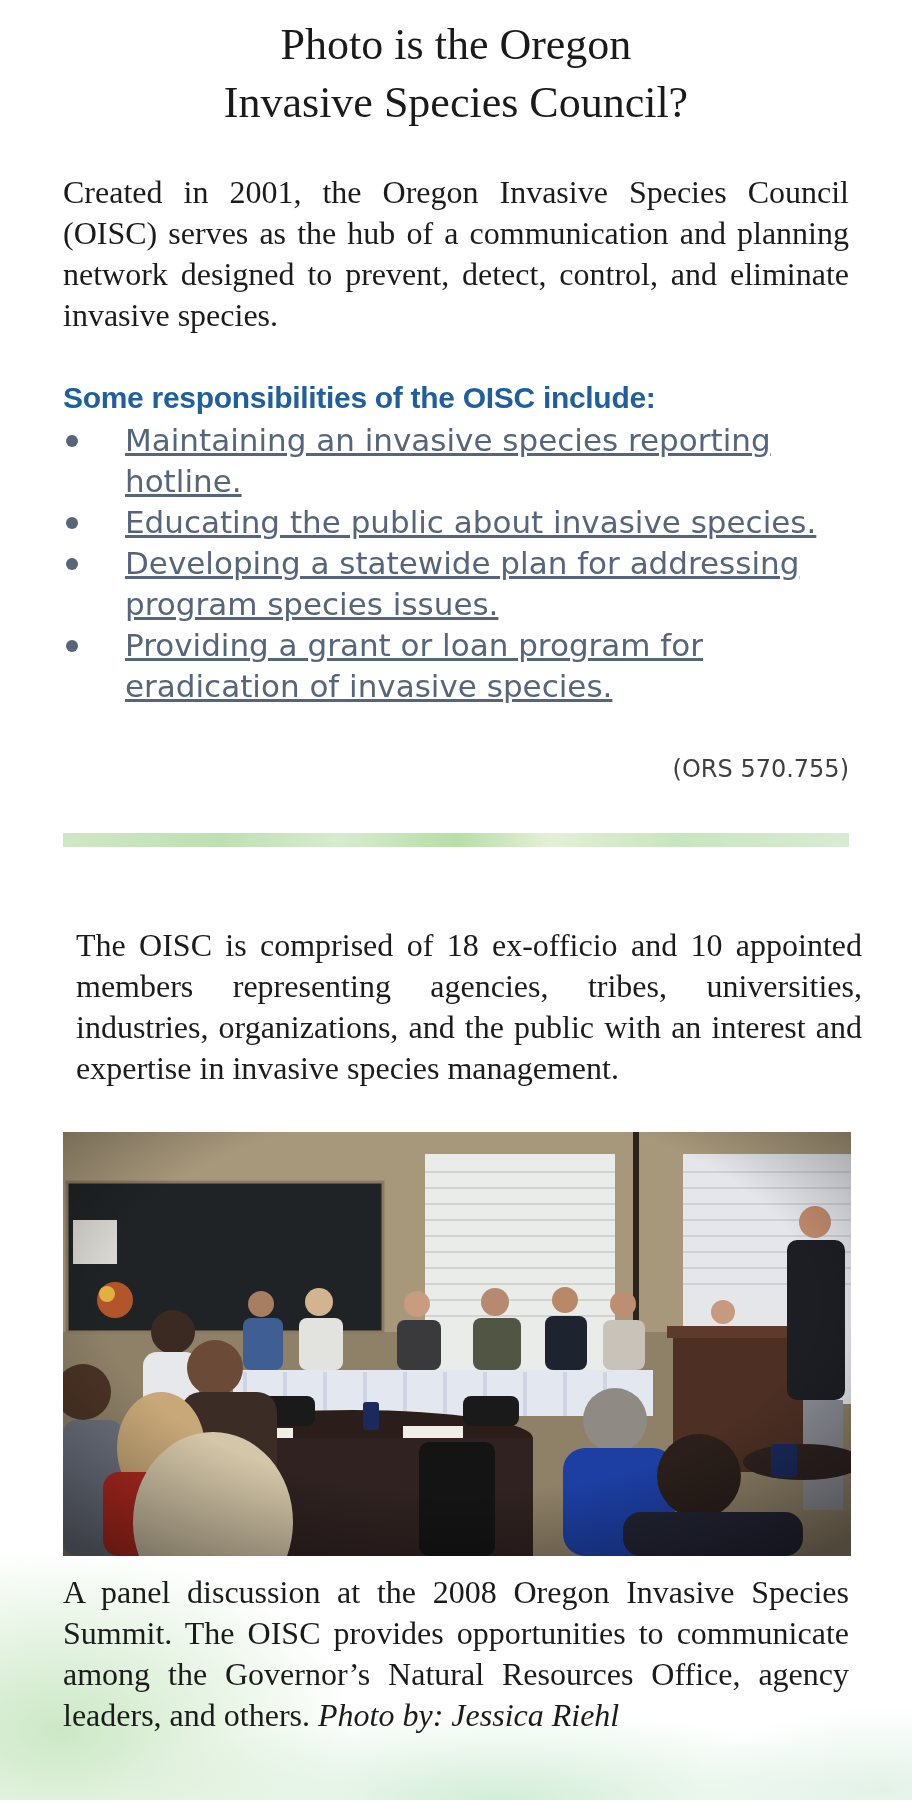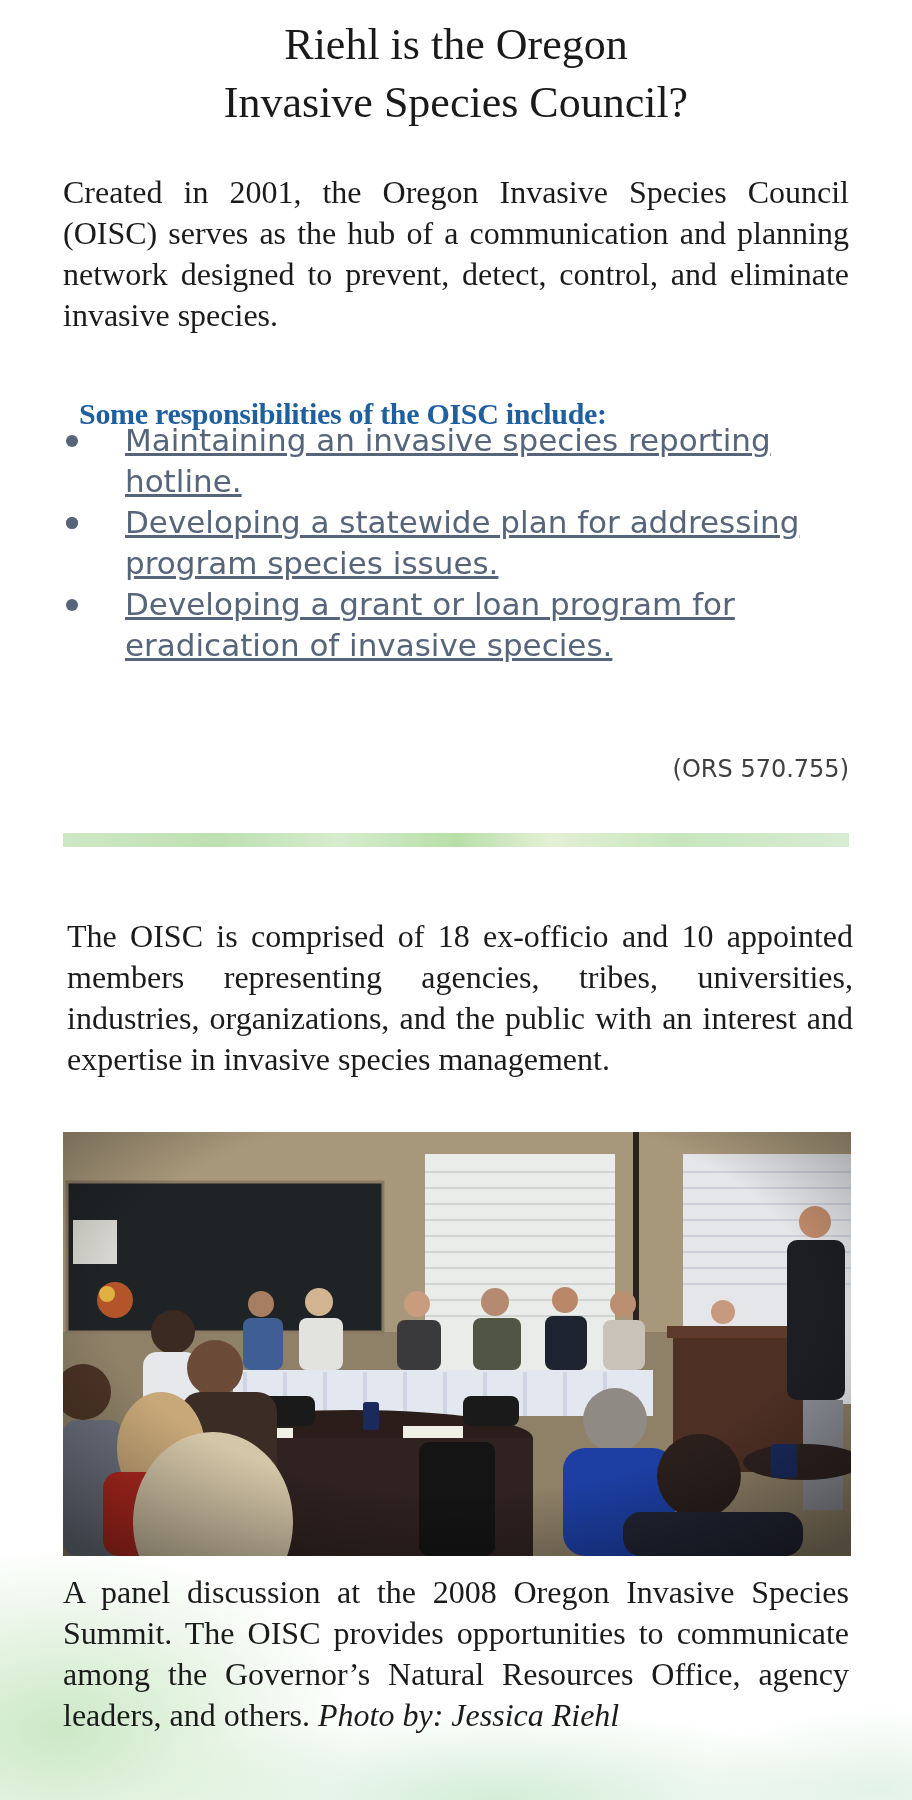--- a/index.html
+++ b/index.html
@@ -21,22 +21,22 @@
   .title {
     position: absolute; left: 0; top: 16px; width: 786px; text-align: center;
     font-size: 44px; line-height: 58px; font-weight: normal; color: #1a1a1a; margin: 0;
   }
   .intro {
     position: absolute; left: 0; top: 172px; width: 786px;
     font-size: 32px; line-height: 41px; text-align: justify; margin: 0;
   }
   .resp-heading {
     position: absolute; left: 0; top: 378px; width: 786px;
-    font-family: Liberation Serif, serif;
-    font-weight: bold; font-size: 30px; line-height: 40px; color: #1f5f9e; margin: 16px;
+    font-family: Liberation Sans, sans-serif;
+    font-weight: bold; font-size: 30px; line-height: 40px; color: #1f5f9e; margin: 0;
     letter-spacing: -0.3px;
   }
   .resp-list {
     position: absolute; left: 0; top: 420px; width: 786px; margin: 0; padding: 0; list-style: none;
     font-family: "DejaVu Sans", "Liberation Sans", sans-serif;
     font-size: 31px; line-height: 41px; color: #56657a;
   }
   .resp-item { position: relative; padding-left: 62px; margin: 0 0 0 0; text-decoration: underline; }
   .bullet {
     position: absolute; left: 3px; top: 15px; width: 12px; height: 12px;
@@ -46,63 +46,64 @@
     position: absolute; right: 0; top: 753px;
     font-family: "DejaVu Sans", "Liberation Sans", sans-serif;
     font-size: 24px; line-height: 32px; color: #404040;
   }
   .divider {
     position: absolute; left: 0; top: 833px; width: 786px; height: 14px;
     background: linear-gradient(90deg, #cfe8c4 0%, #bde0b1 20%, #d6ecce 35%, #b7dea7 50%, #e4f0d6 62%, #c7e6bd 78%, #d8ecd3 100%);
   }
   .members {
     position: absolute; left: 0; top: 912px; width: 786px;
-    font-size: 32px; line-height: 41px; text-align: justify; margin: 4px;
+    font-size: 32px; line-height: 41px; text-align: justify; margin: 13px;
   }
   .photo {
     position: absolute; left: 0; top: 1132px; width: 788px; height: 424px; overflow: hidden;
     background: #3a342d;
   }
   .caption {
     position: absolute; left: 0; top: 1572px; width: 786px;
     font-size: 32px; line-height: 41px; text-align: justify; margin: 0;
   }
   .caption em { font-style: italic; margin-top: 44px; }
 </style>
 </head>
 <body>
 
 <div class="bg-wash"></div>
 
 <div class="page">
 
   <h1 class="title">
-    <span>Riehl is the Oregon</span><br>
+    <span>Photo is the Oregon</span><br>
     <span>Invasive Species Council?</span>
   </h1>
 
   <p class="intro">Created in 2001, the Oregon Invasive Species Council (OISC) serves as the hub of a communication and planning network designed to prevent, detect, control, and eliminate invasive species.</p>
 
   <h2 class="resp-heading">Some responsibilities of the OISC include:</h2>
 
   <ul class="resp-list">
     <li class="resp-item">
       <span class="bullet"></span>
       <span>Maintaining an invasive species reporting hotline.</span>
     </li>
     <li class="resp-item">
       <span class="bullet"></span>
+      <span>Educating the public about invasive species.</span>
     </li>
     <li class="resp-item">
       <span class="bullet"></span>
       <span>Developing a statewide plan for addressing program species issues.</span>
     </li>
     <li class="resp-item">
       <span class="bullet"></span>
-      <span>Developing a grant or loan program for eradication of invasive species.</span>
+      <span>Providing a grant or loan program for eradication of invasive species.</span>
     </li>
   </ul>
 
   <div class="ors">(ORS 570.755)</div>
 
   <div class="divider"></div>
 
   <p class="members">The OISC is comprised of 18 ex-officio and 10 appointed members representing agencies, tribes, universities, industries, organizations, and the public with an interest and expertise in invasive species management.</p>
 
   <div class="photo">

